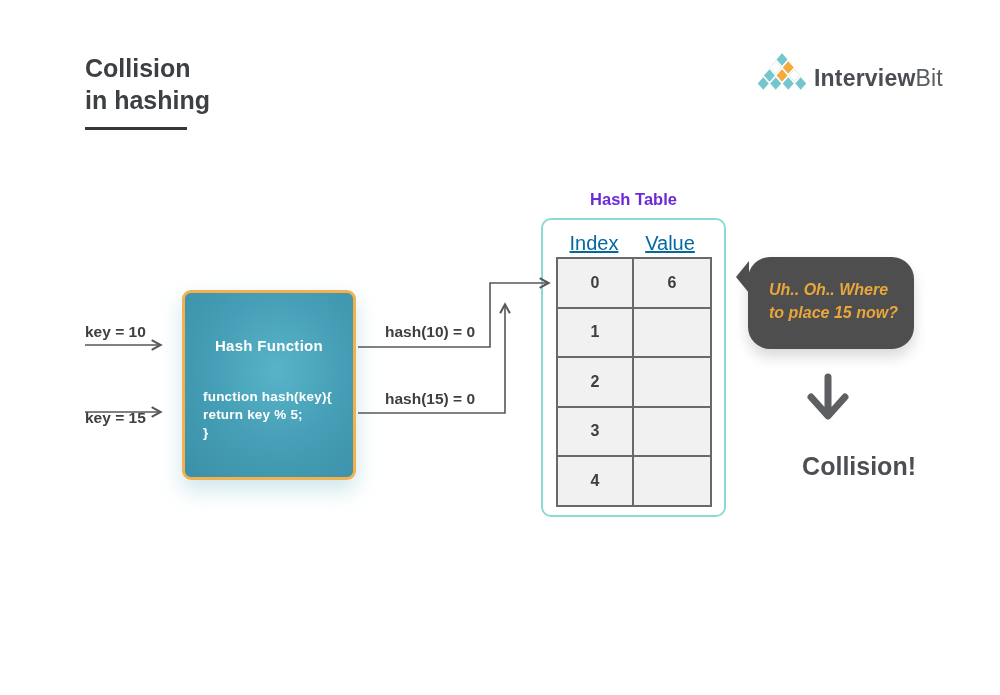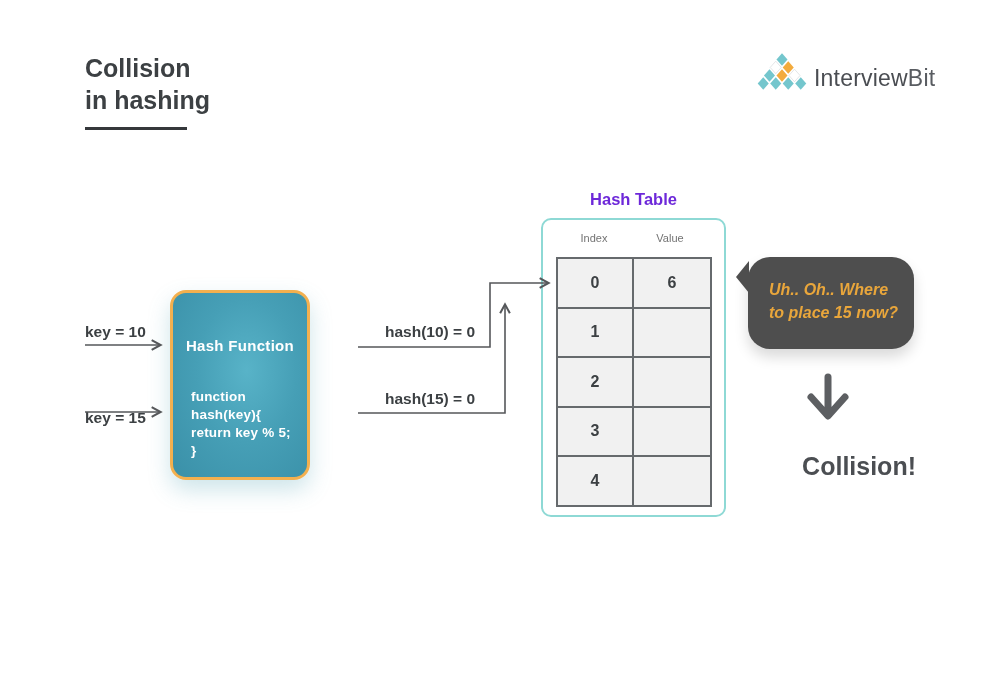--- a/index.html
+++ b/index.html
@@ -11,47 +11,47 @@
   
   .title { position:absolute; left:85px; top:52px; font-size:25px; line-height:32px;
            font-weight:700; color:#3c4043; }
   .title-underline { position:absolute; left:85px; top:127px; width:102px; height:3px;
            background:#35383b; }
 
   
   .logo { position:absolute; left:757px; top:52px; display:flex; align-items:flex-end; }
   .logo-mark { width:50px; height:38px; margin-bottom:2px; }
   .logo-text { font-size:23px; color:#4a4d52; margin-left:7px; letter-spacing:0.2px; }
-  .brand-bold { font-weight:400;margin-top:46px; }
+  .brand-bold { font-weight:700;margin-top:46px; }
   .brand-light { font-weight:400; color:#595c61; }
 
   
-  .hash-box { position:absolute; left:170px; top:290px; width:140px; height:190px;
-    box-sizing:border-box; border:3px solid #f3b04f; border-radius:16px;
+  .hash-box { position:absolute; left:182px; top:290px; width:174px; height:190px;
+    box-sizing:border-box; border:3px solid #f3b04f; border-radius:9px;
     background: radial-gradient(ellipse at 55% 42%, #58b3c8 0%, #469fb6 48%, #3a90a8 100%);
     box-shadow:0 10px 22px rgba(80,160,180,0.28); }
   .hash-box-title { position:absolute; left:0; right:0; top:44px; text-align:center;
     color:#ffffff; font-weight:700; font-size:15px; letter-spacing:0.3px; }
   .hash-code { position:absolute; left:18px; top:95px; color:#ffffff; font-weight:700;
     font-size:13.5px; line-height:18px; letter-spacing:0.2px; }
 
   
   .lbl { position:absolute; font-size:15.5px; font-weight:600; color:#3c4043; }
   .lbl-key10  { left:85px;  top:323px; }
   .lbl-key15  { left:85px;  top:390px;margin-top:19px; }
   .lbl-hash10 { left:385px; top:323px; }
   .lbl-hash15 { left:385px; top:390px; }
 
   
   .ht-title { position:absolute; left:541px; top:190px; width:185px; text-align:center;
     font-size:16.5px; font-weight:600; color:#6d28d9; }
   .ht-container { position:absolute; left:541px; top:218px; width:185px; height:299px;
     box-sizing:border-box; border:2px solid #8ed9d5; border-radius:10px; background:#fff; }
   .ht-headers { position:absolute; top:12px; left:13px; width:152px; display:flex; }
-  .ht-headers span { width:76px; text-align:center; color:#737373; font-size:11px; }
+  .ht-headers span { width:76px; text-align:center; color:#0369a1; font-size:20px;text-decoration:underline; }
   .ht-grid { position:absolute; left:13px; top:37px; width:152px;
     border:2px solid #666a6d; }
   .ht-row { display:flex; height:47.5px; border-bottom:2px solid #666a6d; }
   .ht-row:last-child { border-bottom:none; }
   .ht-cell { width:76px; display:flex; align-items:center; justify-content:center;
     background:#f1f1f1; font-size:16px; font-weight:600; color:#3c4043; box-sizing:border-box; }
   .ht-cell.index { border-right:2px solid #666a6d; }
 
   
   .bubble { position:absolute; left:748px; top:257px; width:166px; height:92px;

